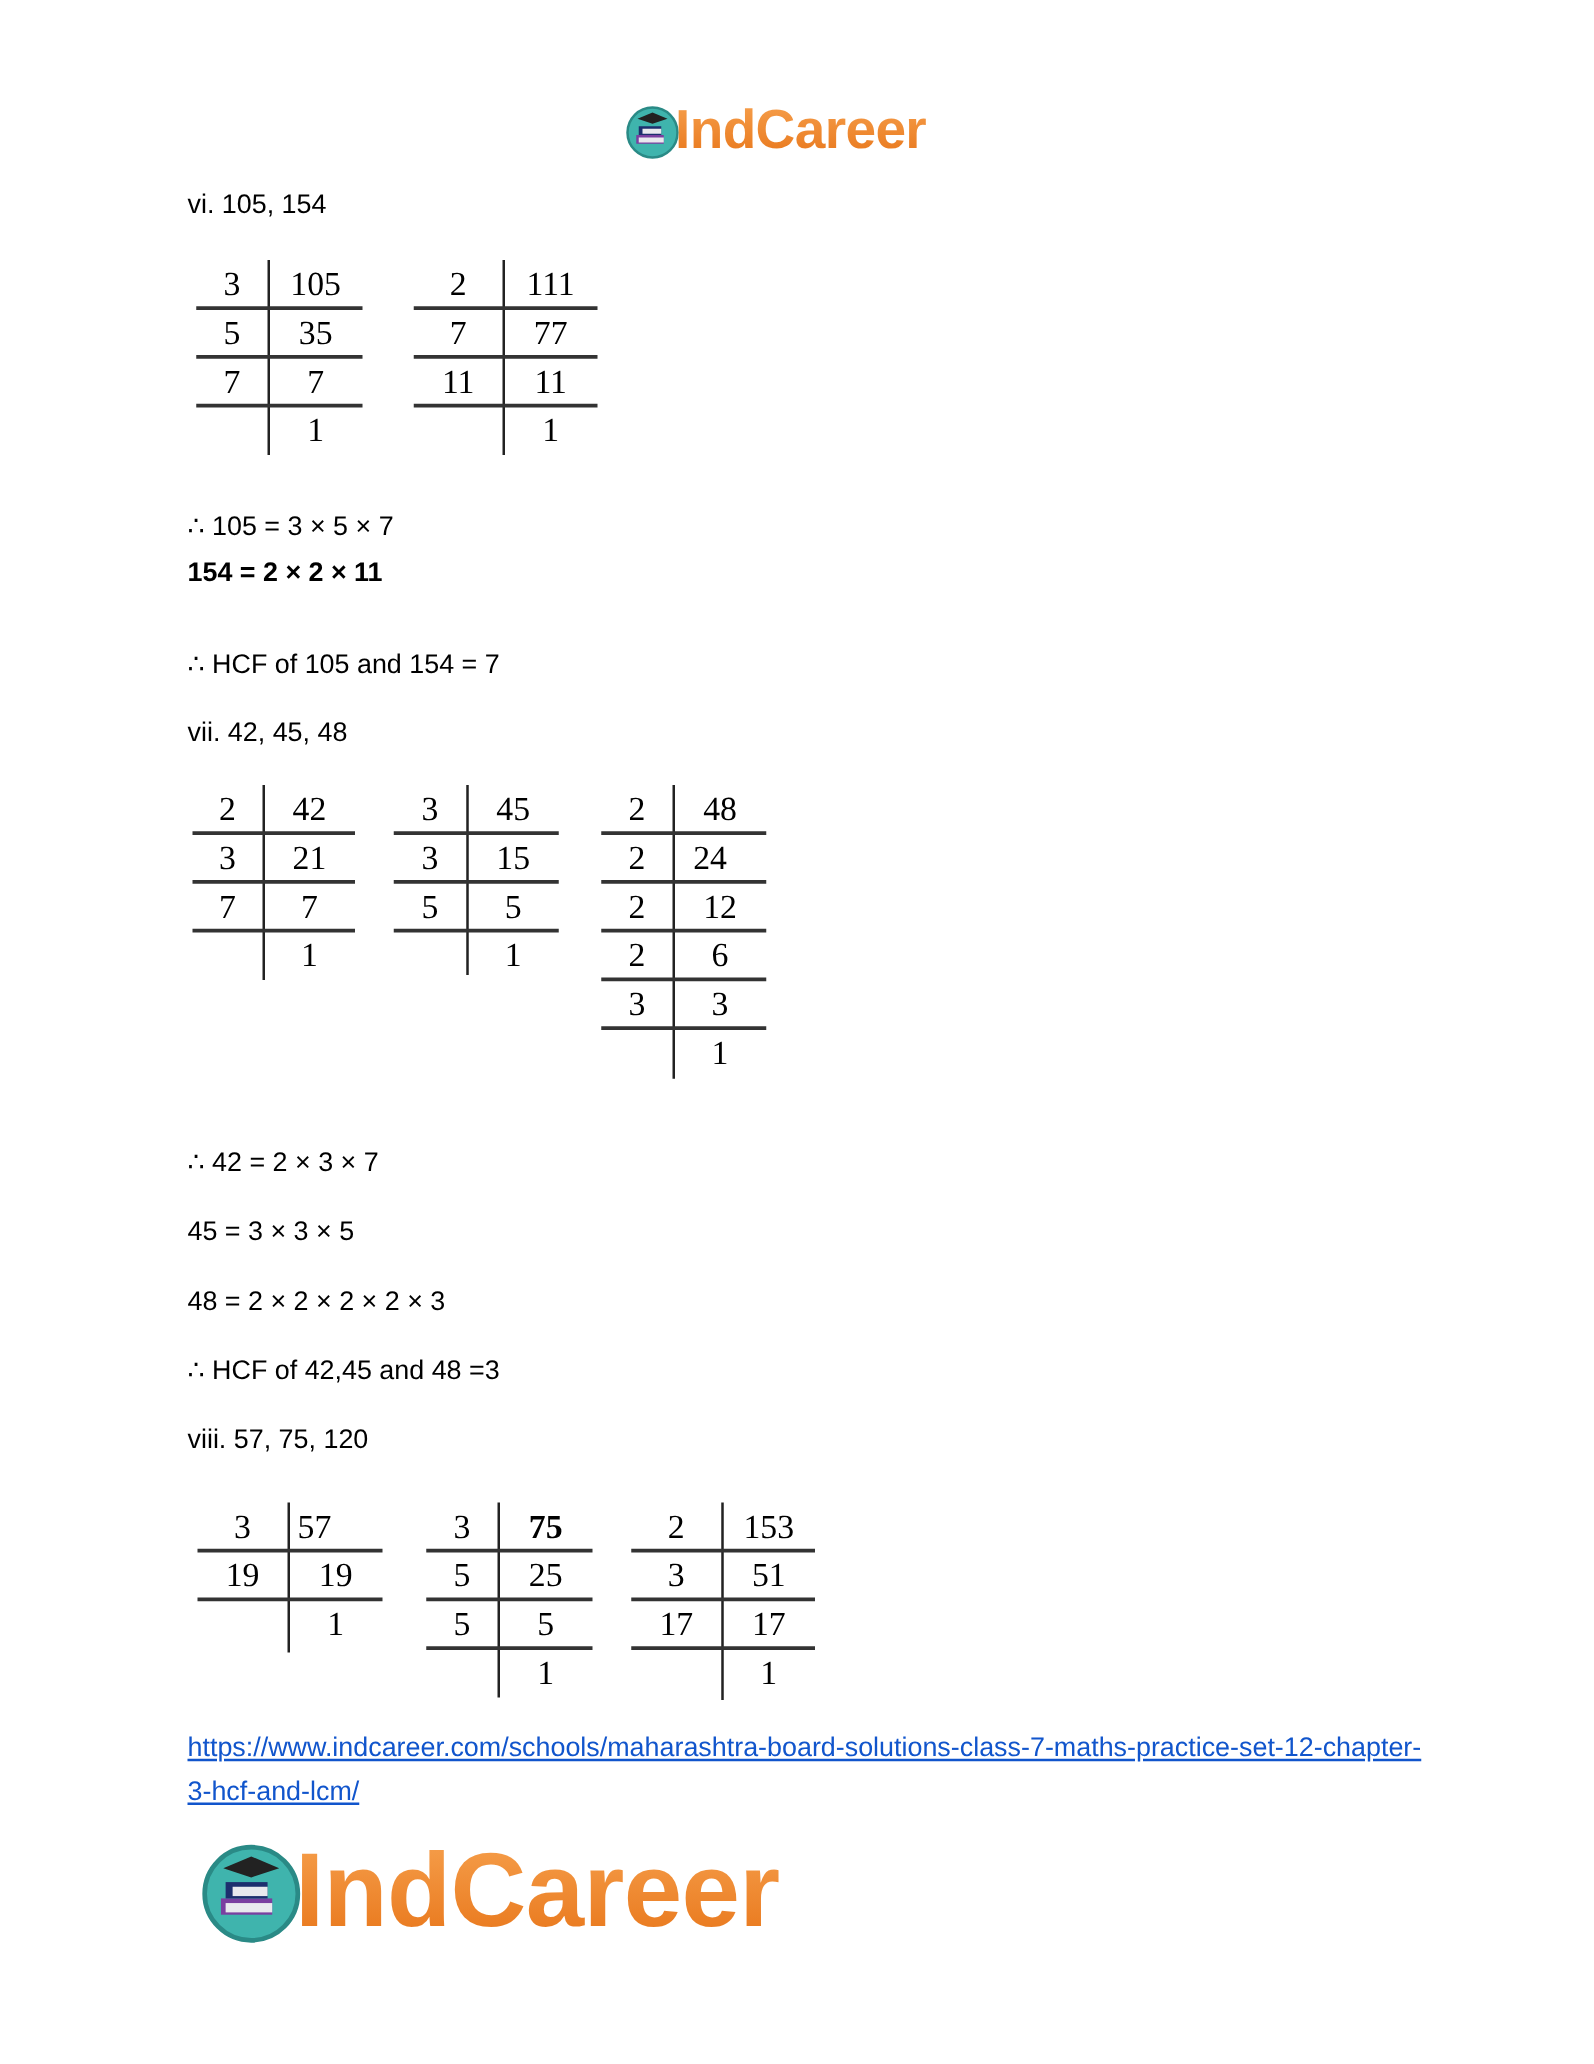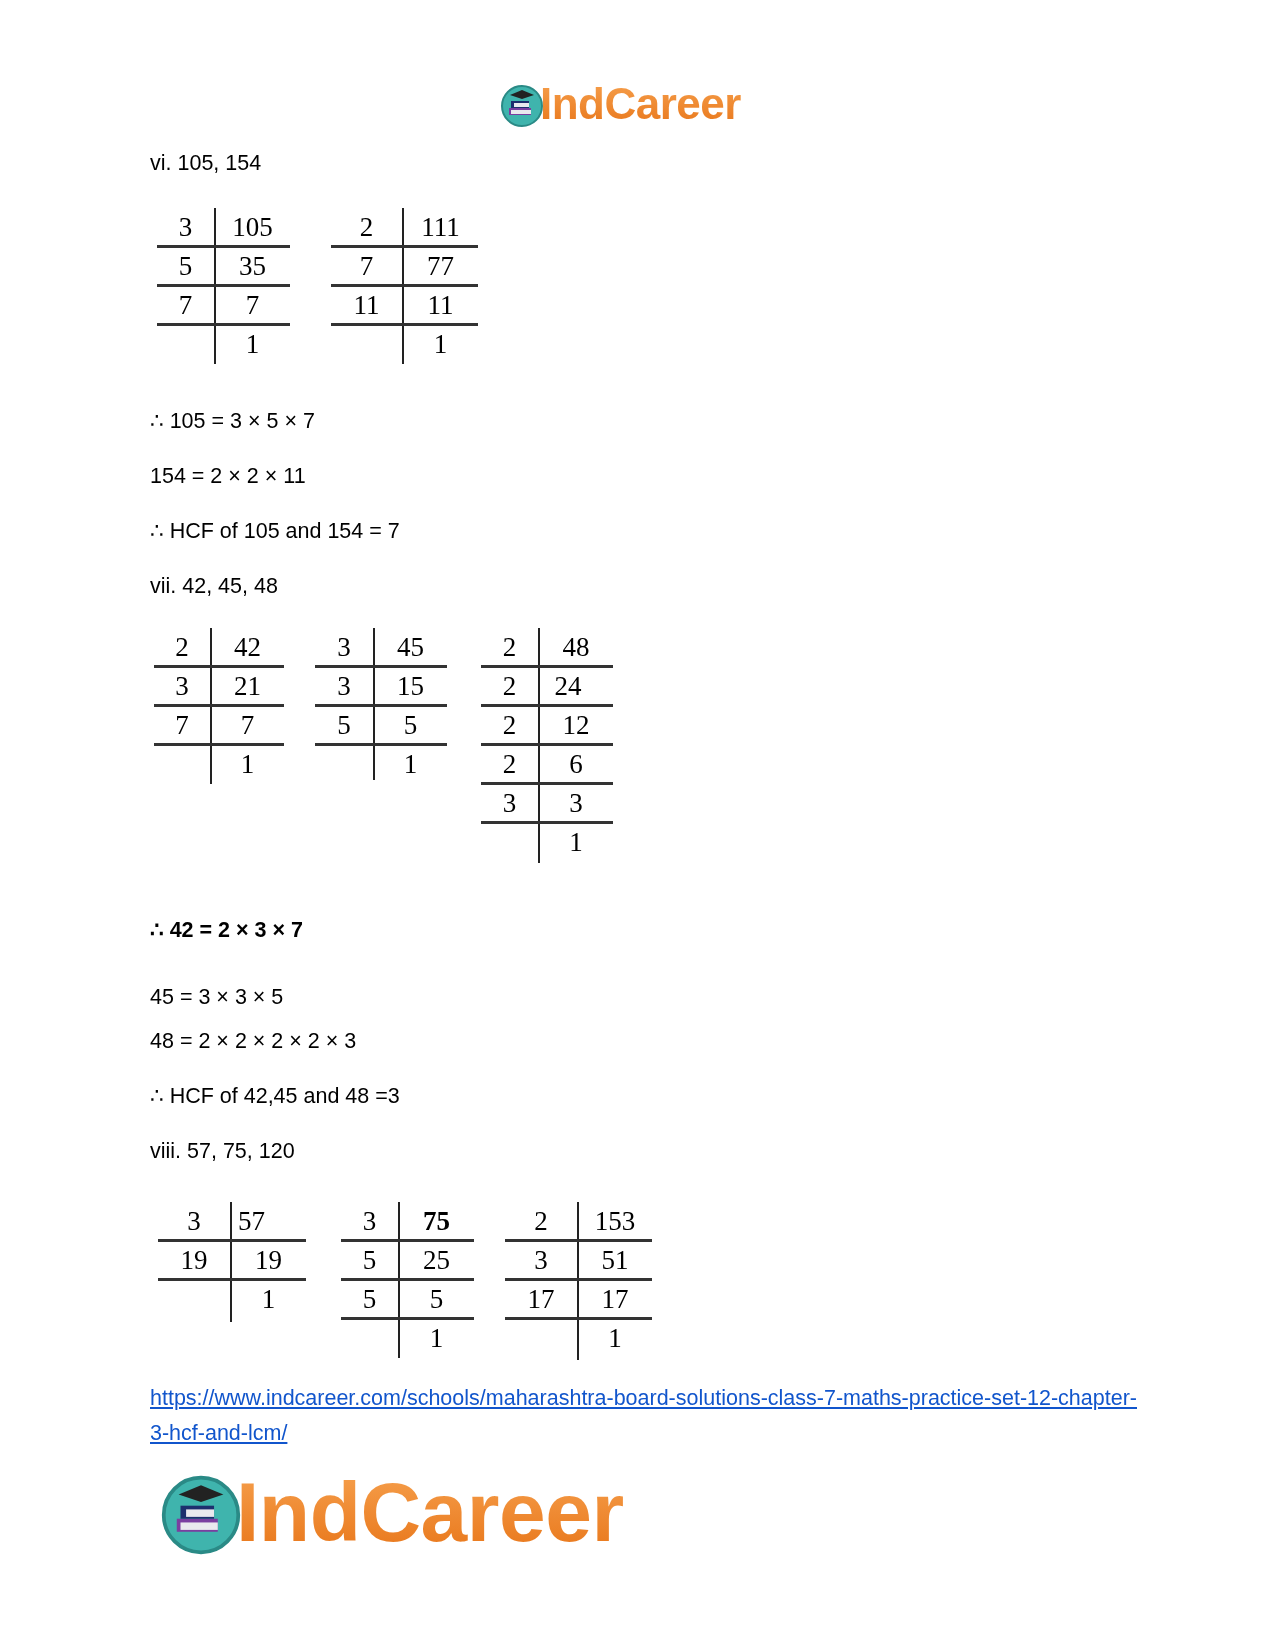--- a/index.html
+++ b/index.html
@@ -93,21 +93,21 @@
       <span class="q" style="left:72px;width:75px;">11</span>
     </div>
   <div class="hline" style="top:115px;"></div>
   <div class="row" style="top:117px;">
       <span class="d" style="left:0;width:71px;"></span>
       <span class="q" style="left:72px;width:75px;">1</span>
     </div>
 </div>
 
 <div class="line" style="top:408px;">∴ 105 = 3 × 5 × 7</div>
-<div class="line" style="top:463px;">154 = 2 × 2 × 11</div>
+<div class="line" style="top:445px;font-weight:bold;">154 = 2 × 2 × 11</div>
 <div class="line" style="top:518px;">∴ HCF of 105 and 154 = 7</div>
 
 <div class="line" style="top:573px;">vii. 42, 45, 48</div>
 
 <div class="divtable" style="left:154px; top:628px; width:130px; height:156px;">
   <div class="vline" style="left:56px; height:156px;"></div>
   <div class="row" style="top:0;">
       <span class="d" style="left:0;width:56px;">2</span>
       <span class="q" style="left:57px;width:73px;">42</span>
     </div>
@@ -177,22 +177,22 @@
       <span class="d" style="left:0;width:57px;">3</span>
       <span class="q" style="left:58px;width:74px;">3</span>
     </div>
   <div class="hline" style="top:193px;"></div>
   <div class="row" style="top:195px;">
       <span class="d" style="left:0;width:57px;"></span>
       <span class="q" style="left:58px;width:74px;">1</span>
     </div>
 </div>
 
-<div class="line" style="top:917px;font-weight:bold;">∴ 42 = 2 × 3 × 7</div>
-<div class="line" style="top:972px;margin-top:12px;">45 = 3 × 3 × 5</div>
+<div class="line" style="top:917px;">∴ 42 = 2 × 3 × 7</div>
+<div class="line" style="top:972px;">45 = 3 × 3 × 5</div>
 <div class="line" style="top:1028px;">48 = 2 × 2 × 2 × 2 × 3</div>
 <div class="line" style="top:1083px;">∴ HCF of 42,45 and 48 =3</div>
 
 <div class="line" style="top:1138px;">viii. 57, 75, 120</div>
 
 <div class="divtable" style="left:158px; top:1202px; width:148px; height:120px;">
   <div class="vline" style="left:72px; height:120px;"></div>
   <div class="row" style="top:0;">
       <span class="d" style="left:0;width:72px;">3</span>
       <span class="q" style="left:56px;width:75px;">57</span>

